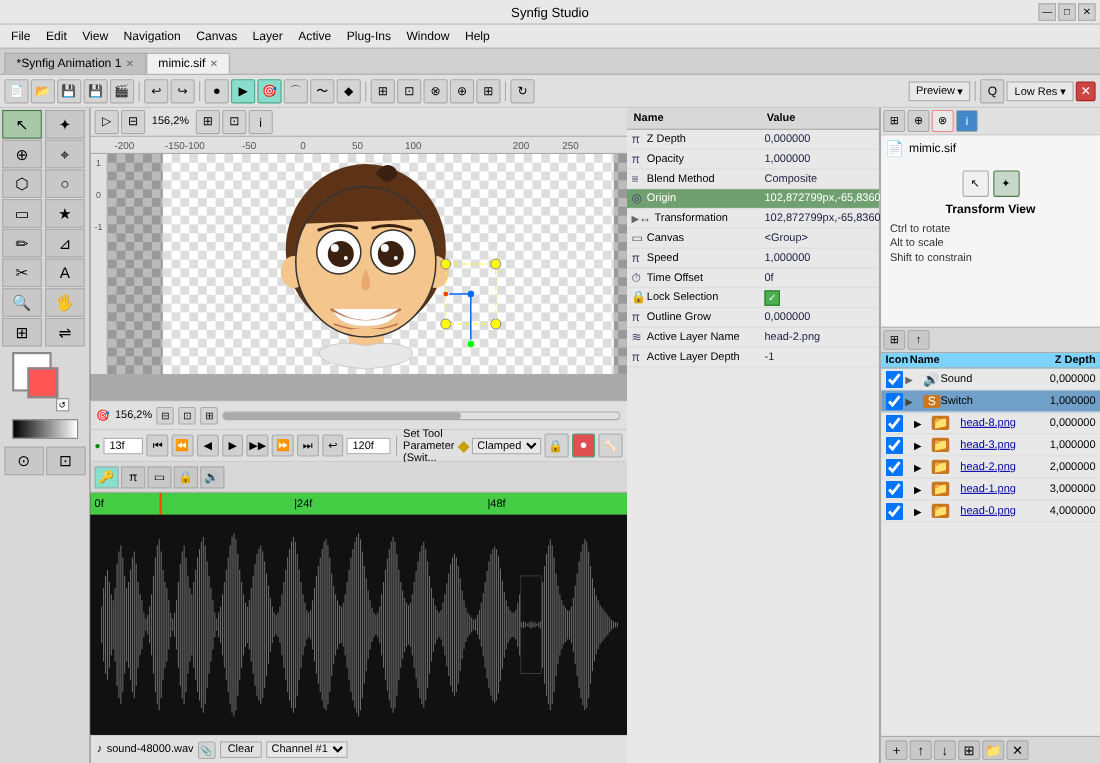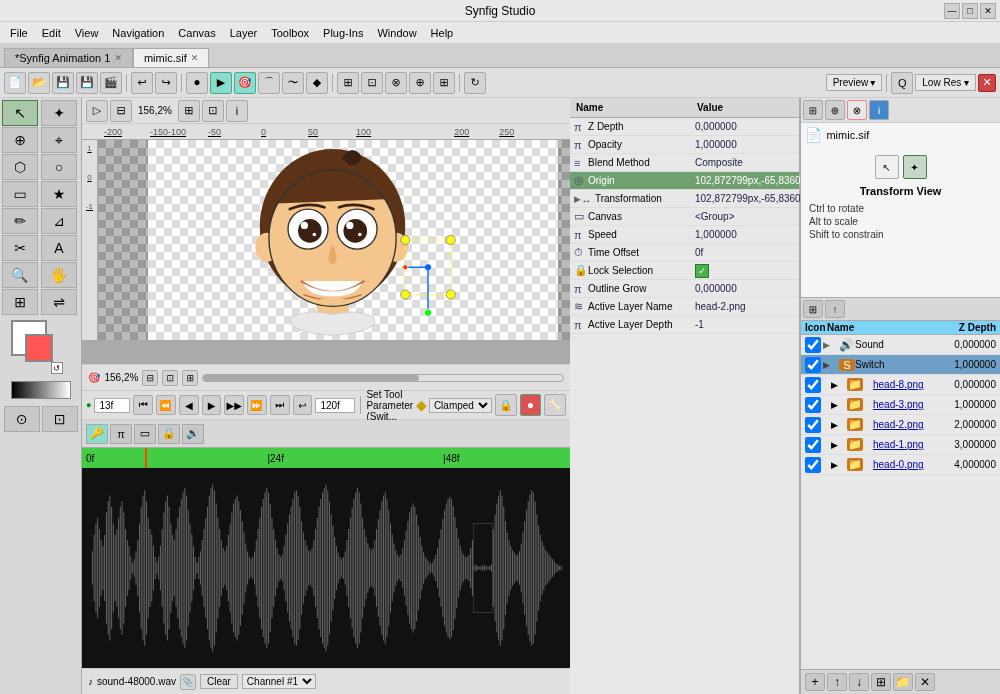--- a/index.html
+++ b/index.html
@@ -134,21 +134,21 @@
   </div>
 </div>
 
 <div id="menu-bar">
   <span class="menu-item">File</span>
   <span class="menu-item">Edit</span>
   <span class="menu-item">View</span>
   <span class="menu-item">Navigation</span>
   <span class="menu-item">Canvas</span>
   <span class="menu-item">Layer</span>
-  <span class="menu-item">Toolbox</span>
+  <span class="menu-item">Active</span>
   <span class="menu-item">Plug-Ins</span>
   <span class="menu-item">Window</span>
   <span class="menu-item">Help</span>
 </div>
 
 <div id="app-body">
 
   <div id="tab-bar">
     <div class="tab">
       <span>*Synfig Animation 1</span>
@@ -237,27 +237,27 @@
 
       <div id="canvas-toolbar">
         <div class="tb-btn">▷</div>
         <div class="tb-btn">⊟</div>
         <span style="font-size:10px;padding:0 4px;">156,2%</span>
         <div class="tb-btn">⊞</div>
         <div class="tb-btn">⊡</div>
         <div class="tb-btn">ℹ</div>
       </div>
 
-      <div id="canvas-area" style="height:240px;text-decoration:underline;">
+      <div id="canvas-area" style="height:240px;">
 
         <div id="canvas-ruler-h">
           <span style="margin-left:20px;">-200</span>
           <span style="margin-left:28px;">-150</span>
           <span style="">-100</span>
-          <span style="margin-left:22px;">-50</span>
+          <span style="margin-left:34px;">-50</span>
           <span style="margin-left:40px;">0</span>
           <span style="margin-left:42px;">50</span>
           <span style="margin-left:38px;">100</span>
           <span style="margin-left:34px;margin-top:20px;">150</span>
           <span style="margin-left:34px;text-align:center;">200</span>
           <span style="margin-left:30px;">250</span>
         </div>
 
         <div id="canvas-viewport" style="height:200px;display:flex;">
 

